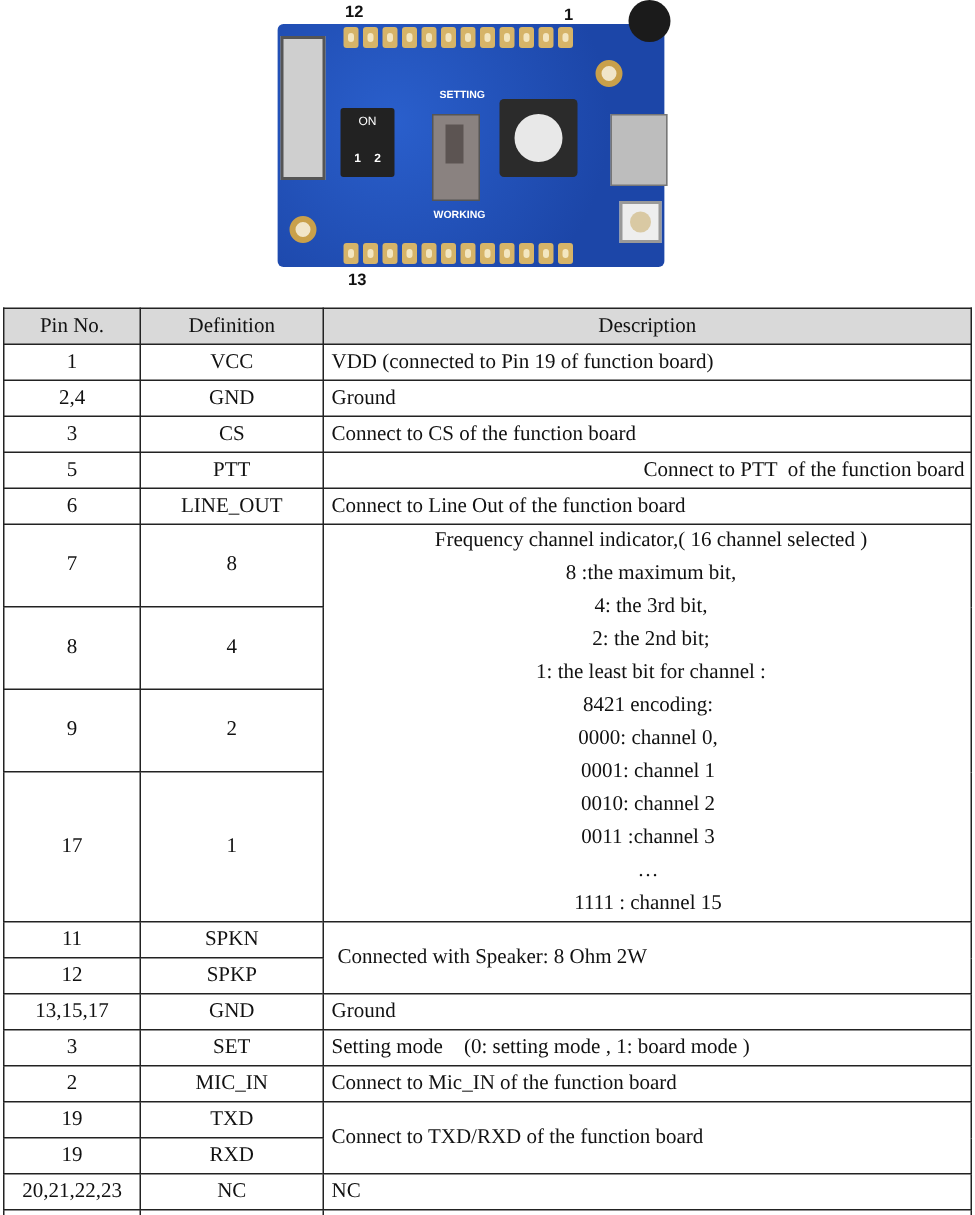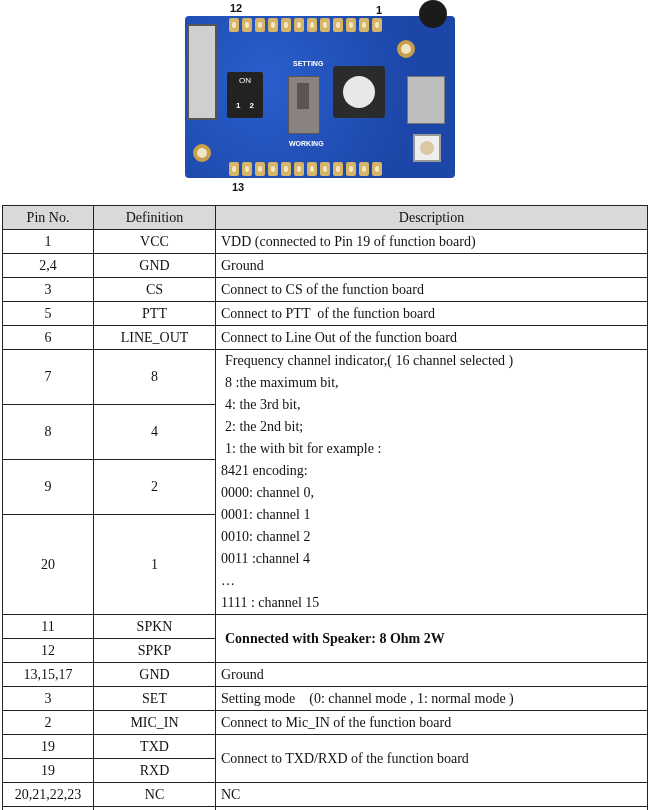--- a/index.html
+++ b/index.html
@@ -1,20 +1,20 @@
 <!DOCTYPE html>
 <html><head>
 <meta charset="utf-8">
 <style>
   html,body{margin:0;padding:0;background:#fff;}
   body{width:650px;height:810px;position:relative;overflow:hidden;font-family:"Liberation Serif","DejaVu Serif",serif;color:#111;}
   .pcb-wrap{position:absolute;left:183px;top:0;width:285px;height:195px;}
   .pin-label{position:absolute;font-family:"Liberation Sans",sans-serif;font-weight:bold;font-size:11px;color:#111;}
   .board{position:absolute;left:2px;top:16px;width:258px;height:162px;background:#1f4fb5;border-radius:4px;
-         background-image:radial-gradient(circle at 30% 40%,#2a5fcc 0%,#1c46a8 70%);padding-left:12px;}
+         background-image:radial-gradient(circle at 30% 40%,#2a5fcc 0%,#1c46a8 70%);}
   .pad{position:absolute;width:10px;height:14px;background:#d6b468;border-radius:2px;}
   .pad::after{content:"";position:absolute;left:3px;top:4px;width:4px;height:6px;background:#f3e6c0;border-radius:2px;}
   .hole{position:absolute;border-radius:50%;background:#f1e5c8;border:4px solid #c9a04a;}
   .ffc{position:absolute;left:2px;top:8px;width:26px;height:92px;background:#cfcfcf;border:2px solid #555;}
   .dip{position:absolute;left:42px;top:56px;width:36px;height:46px;background:#222;border-radius:2px;color:#fff;font-family:"Liberation Sans",sans-serif;font-size:8px;text-align:center;}
   .slide{position:absolute;left:103px;top:60px;width:30px;height:56px;background:#8a8280;border:1px solid #555;}
   .slide .knob{position:absolute;left:8px;top:6px;width:12px;height:26px;background:#5c5452;}
   .rotary{position:absolute;left:148px;top:50px;width:52px;height:52px;background:#2b2b2b;border-radius:3px;}
   .rotary .dial{position:absolute;left:10px;top:10px;width:32px;height:32px;border-radius:50%;background:#e8e8e8;}
   .usb{position:absolute;left:222px;top:60px;width:36px;height:46px;background:#bdbdbd;border:1px solid #777;}
@@ -23,21 +23,21 @@
   .btn::after{content:"";position:absolute;left:5px;top:5px;width:14px;height:14px;border-radius:50%;background:#d9c9a3;}
   .silk{position:absolute;color:#fff;font-family:"Liberation Sans",sans-serif;font-weight:bold;font-size:7px;}
 
   table.pins{position:absolute;left:2px;top:205px;width:646px;border-collapse:collapse;font-size:14px;}
   table.pins th,table.pins td{border:1px solid #222;padding:0 4px;height:23px;line-height:22px;}
   table.pins th{background:#d9d9d9;font-weight:normal;text-align:center;}
   table.pins td.c{text-align:center;}
   table.pins td.d{text-align:left;padding-left:5px;}
   .col1{width:82px;} .col2{width:113px;}
   td.multi{vertical-align:top;padding-top:2px;line-height:20.4px;}
-  td.multi div{white-space:nowrap;}
+  td.multi div{white-space:nowrap;text-align:center;}
   td.multi div.ind{padding-left:4px;}
 </style>
 </head>
 <body>
 
 <div class="pcb-wrap">
   <span class="pin-label" style="left:47px;top:2px;">12</span>
   <span class="pin-label" style="left:193px;top:4px;">1</span>
   <div class="board">
     <div class="ffc"></div>
@@ -107,75 +107,75 @@
       <td class="d">Ground</td>
     </tr>
     <tr>
       <td class="c">3</td>
       <td class="c">CS</td>
       <td class="d">Connect to CS of the function board</td>
     </tr>
     <tr>
       <td class="c">5</td>
       <td class="c">PTT</td>
-      <td class="d" style="white-space:pre;">Connect to PTT  of the function board</td>
+      <td class="d" style="white-space:pre;text-align:right;">Connect to PTT  of the function board</td>
     </tr>
     <tr>
       <td class="c">6</td>
       <td class="c">LINE_OUT</td>
       <td class="d">Connect to Line Out of the function board</td>
     </tr>
     <tr style="height:51px;">
       <td class="c">7</td>
       <td class="c">8</td>
       <td class="d multi" rowspan="4">
         <div class="ind">Frequency channel indicator,( 16 channel selected )</div>
         <div class="ind">8 :the maximum bit,</div>
         <div class="ind">4: the 3rd bit,</div>
         <div class="ind">2: the 2nd bit;</div>
-        <div class="ind">1: the with bit for example :</div>
+        <div class="ind">1: the least bit for channel :</div>
         <div>8421 encoding:</div>
         <div>0000: channel 0,</div>
         <div>0001: channel 1</div>
         <div>0010: channel 2</div>
-        <div>0011 :channel 4</div>
+        <div>0011 :channel 3</div>
         <div>…</div>
         <div>1111 : channel 15</div>
       </td>
     </tr>
     <tr style="height:51px;">
       <td class="c">8</td>
       <td class="c">4</td>
     </tr>
     <tr style="height:51px;">
       <td class="c">9</td>
       <td class="c">2</td>
     </tr>
     <tr style="height:92px;">
-      <td class="c">20</td>
+      <td class="c">17</td>
       <td class="c">1</td>
     </tr>
     <tr>
       <td class="c">11</td>
       <td class="c">SPKN</td>
-      <td class="d" rowspan="2" style="padding-left:9px;font-weight:bold;">Connected with Speaker: 8 Ohm 2W</td>
+      <td class="d" rowspan="2" style="padding-left:9px;">Connected with Speaker: 8 Ohm 2W</td>
     </tr>
     <tr>
       <td class="c">12</td>
       <td class="c">SPKP</td>
     </tr>
     <tr>
       <td class="c">13,15,17</td>
       <td class="c">GND</td>
       <td class="d">Ground</td>
     </tr>
     <tr>
       <td class="c">3</td>
       <td class="c">SET</td>
-      <td class="d" style="white-space:pre;">Setting mode    (0: channel mode , 1: normal mode )</td>
+      <td class="d" style="white-space:pre;">Setting mode    (0: setting mode , 1: board mode )</td>
     </tr>
     <tr>
       <td class="c">2</td>
       <td class="c">MIC_IN</td>
       <td class="d">Connect to Mic_IN of the function board</td>
     </tr>
     <tr>
       <td class="c">19</td>
       <td class="c">TXD</td>
       <td class="d" rowspan="2">Connect to TXD/RXD of the function board</td>

